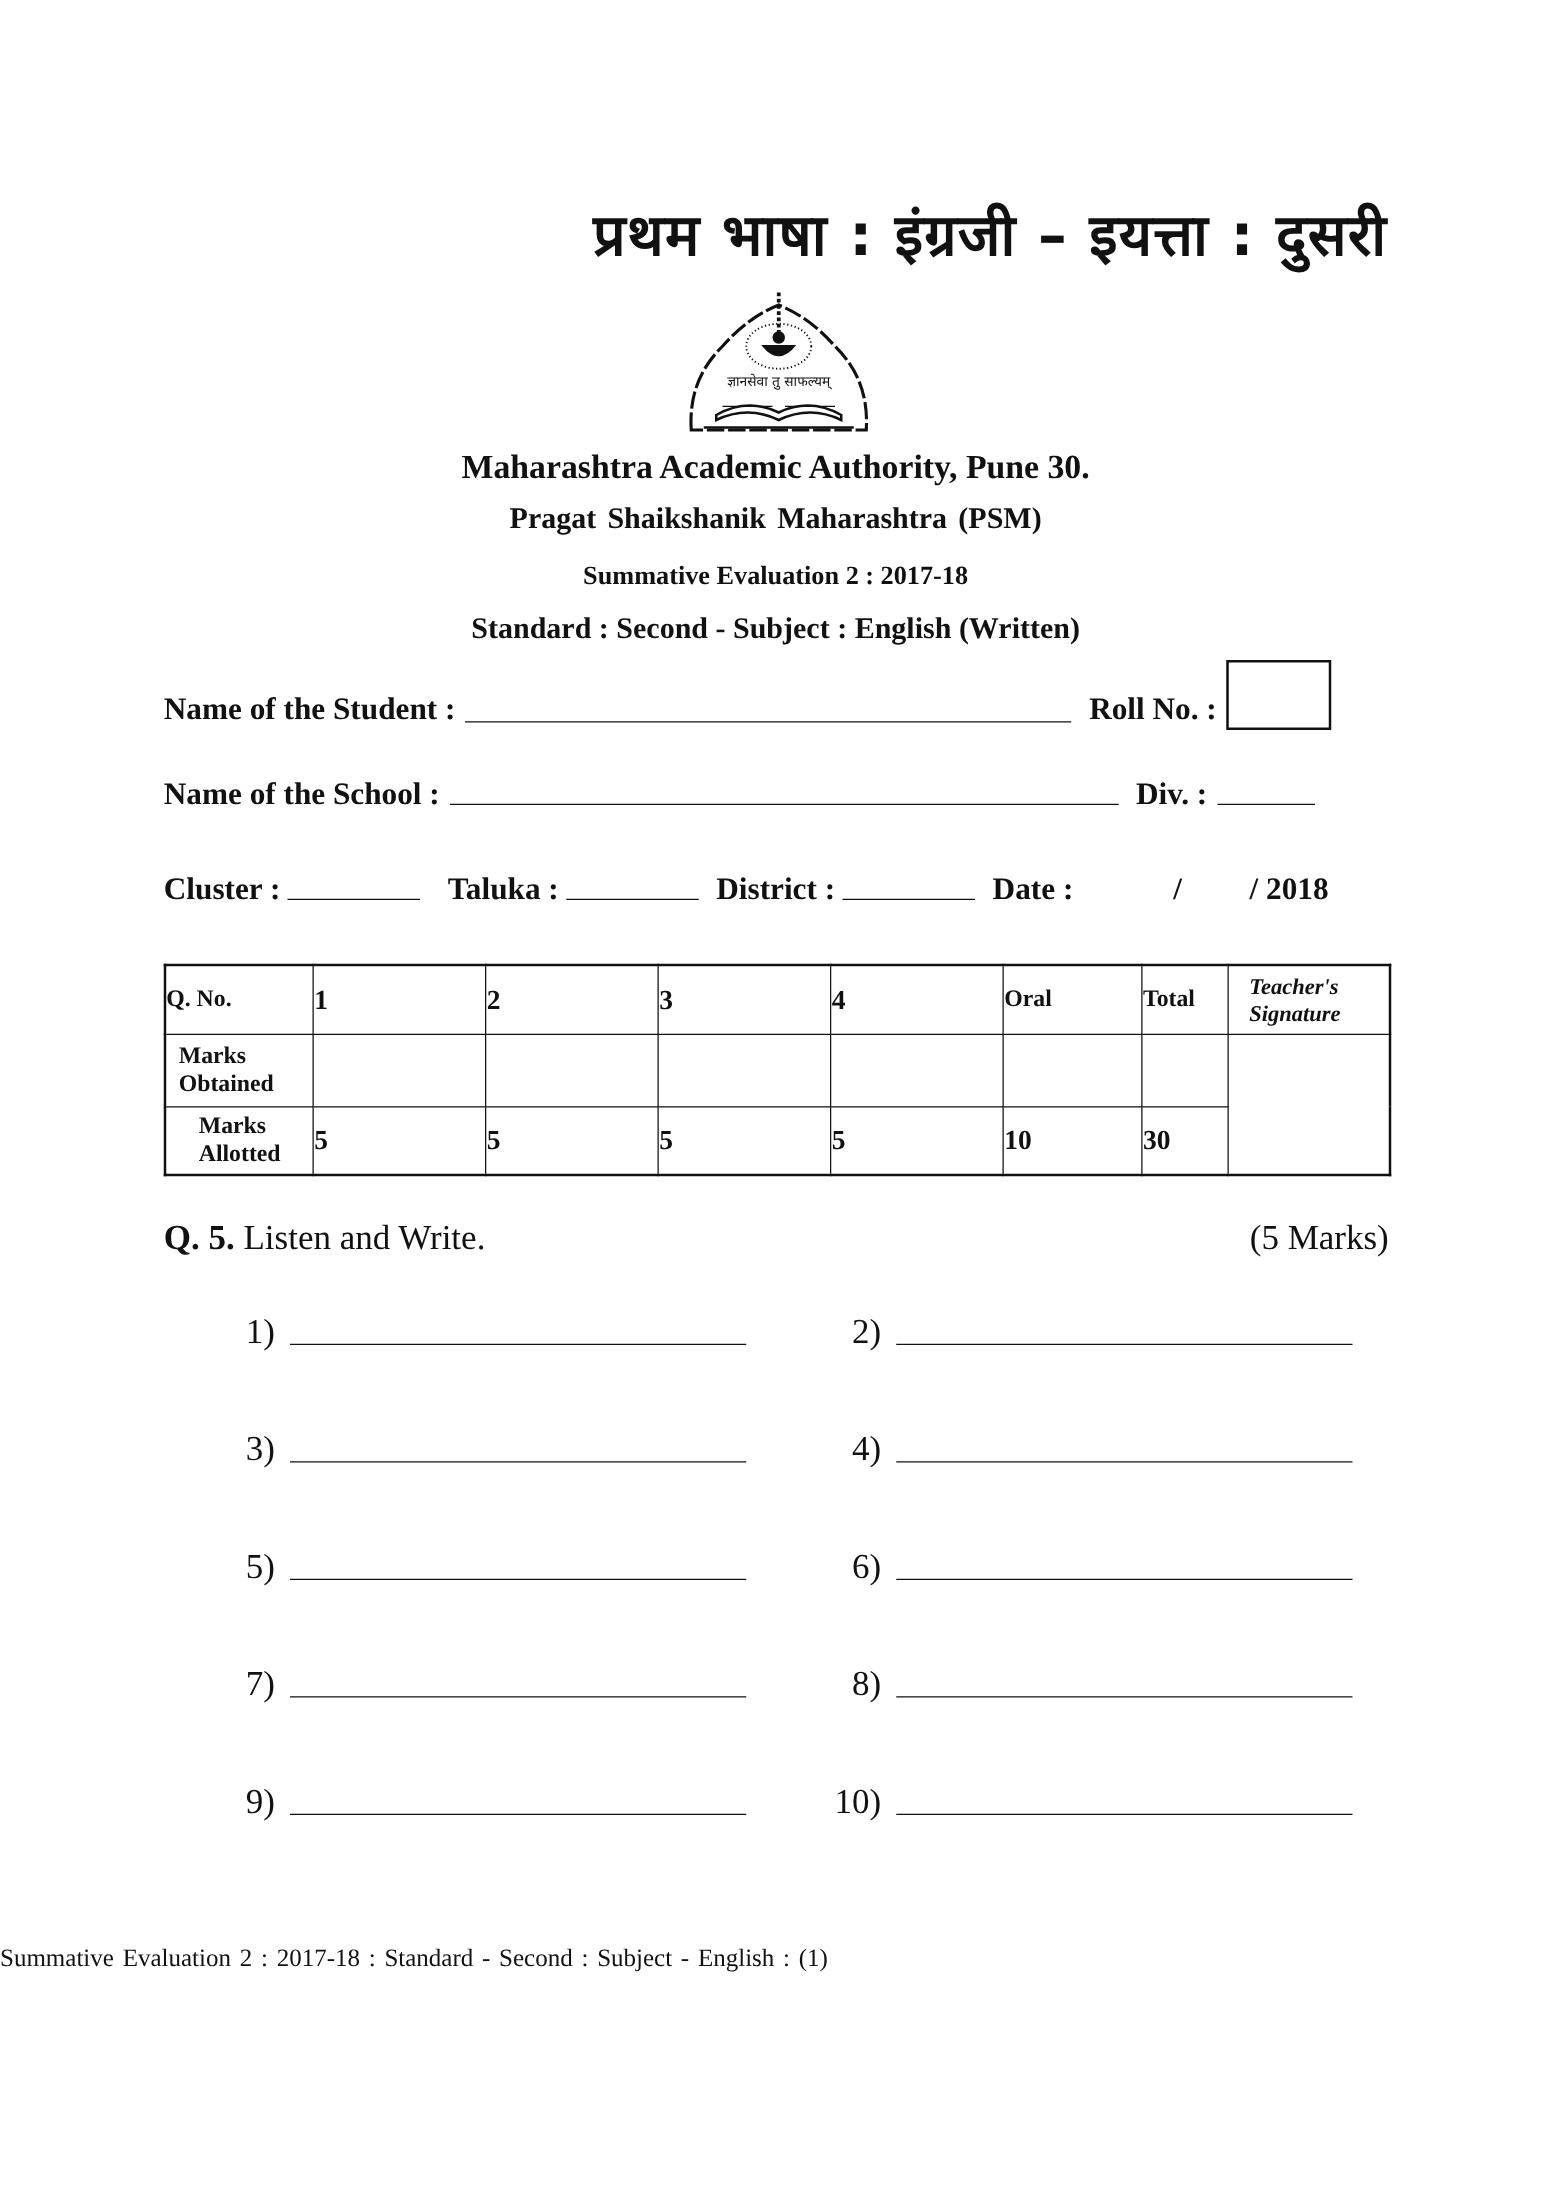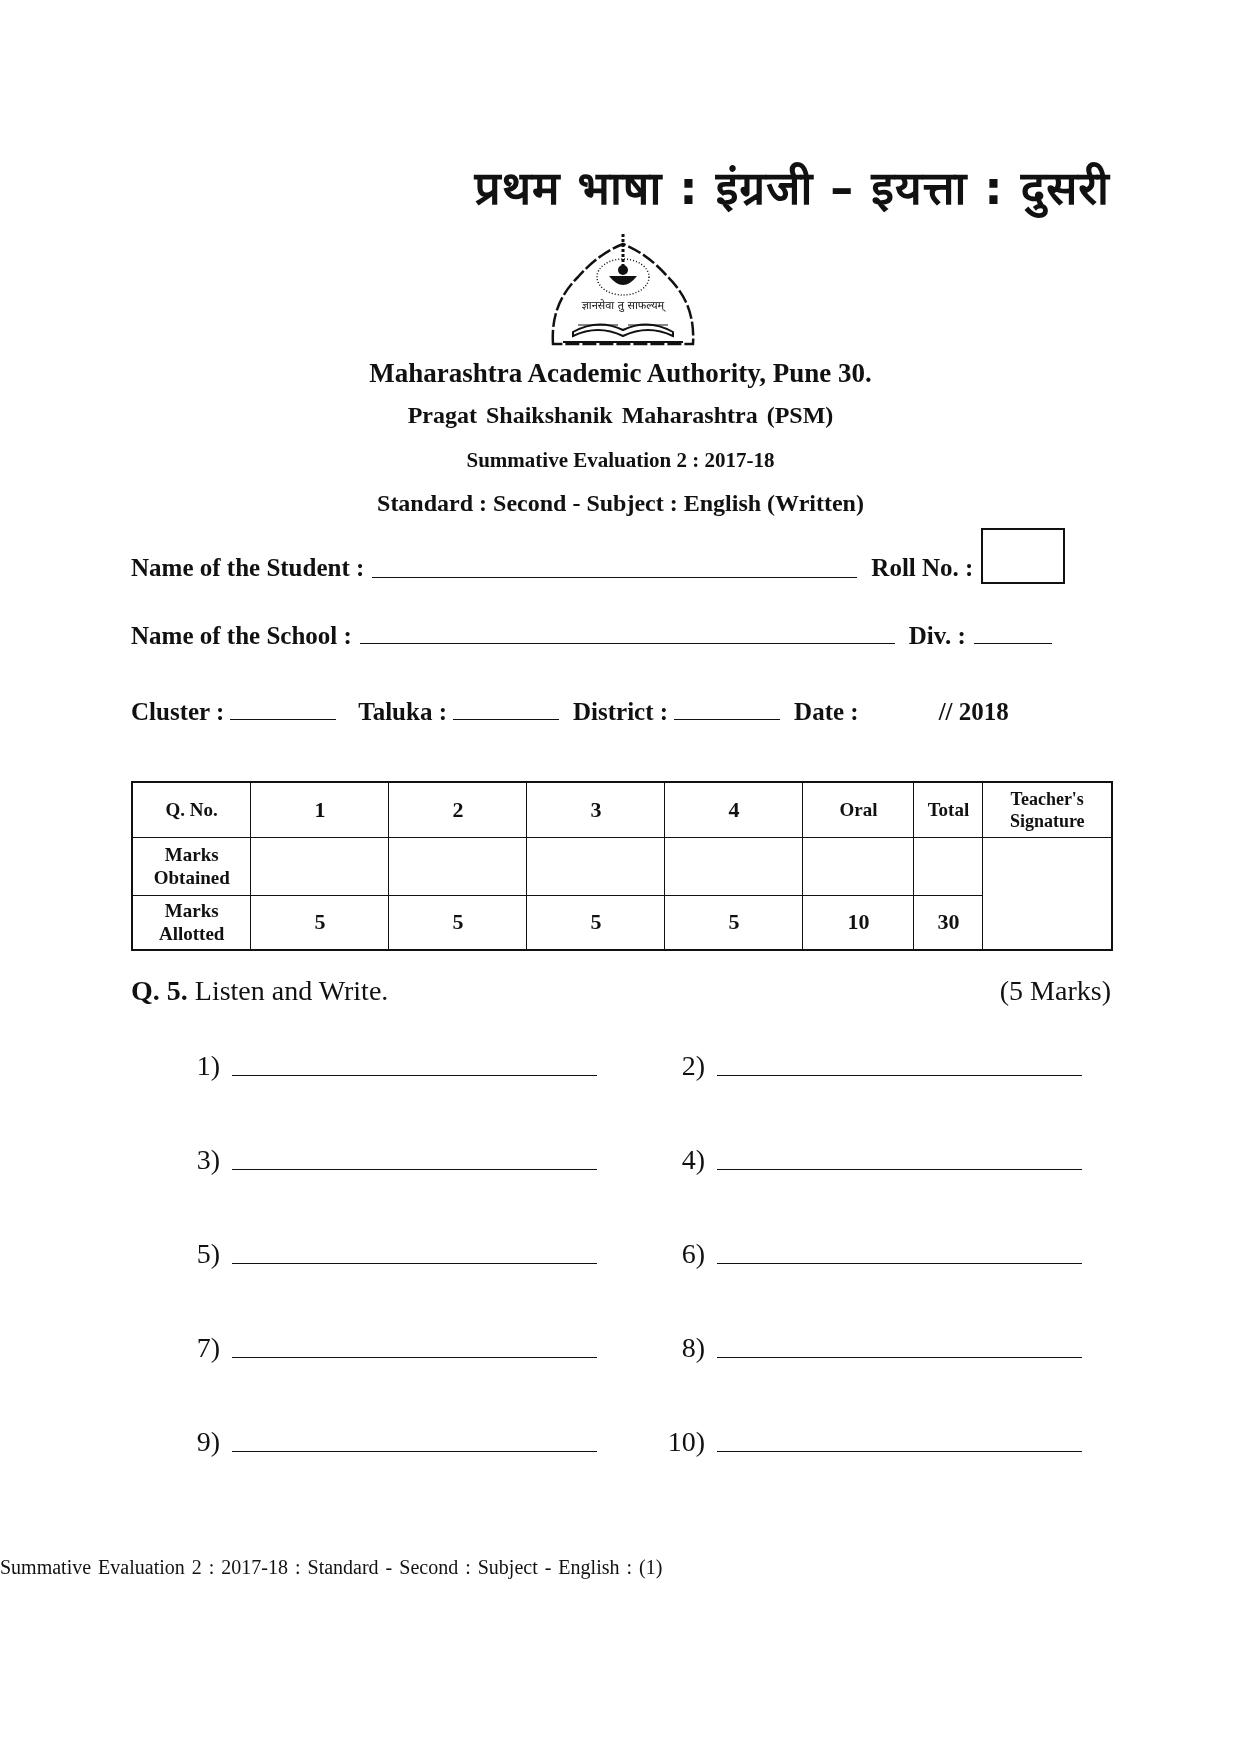--- a/index.html
+++ b/index.html
@@ -11,21 +11,21 @@
   .logo { top: 232px; left: 543px; width: 160px; height: 118px; }
   .center-line { left: 0; width: 1241px; text-align: center; font-weight: bold; }
   .h1 { top: 358px; font-size: 27px; }
   .h2 { top: 402px; font-size: 24px; word-spacing: 3px; }
   .h3 { top: 448px; font-size: 21px; }
   .h4 { top: 490px; font-size: 24px; }
   .field-row { left: 131px; width: 980px; font-weight: bold; font-size: 25px; display: flex; align-items: flex-end; }
   .blank { border-bottom: 1.5px solid #111; height: 0; margin: 0 8px 6px 8px; }
   .rollbox { width: 84px; height: 56px; border: 2px solid #111; box-sizing: border-box; margin-left: 8px; }
   table.marks { position: absolute; top: 771px; left: 131px; width: 982px; border-collapse: collapse;
-                font-weight: bold; text-align: center; margin-top: 10px; }
+                font-weight: bold; text-align: left; }
   table.marks td { border: 1.5px solid #111; padding: 0; vertical-align: middle; }
   table.marks { border: 2.5px solid #111; }
   .q-head { top: 975px; left: 131px; width: 980px; font-size: 28px; display: flex; justify-content: space-between; }
   .ans { font-size: 28px; display: flex; align-items: flex-end; }
   .ans .num { width: 40px; text-align: right; }
   .ans .line { width: 365px; border-bottom: 1.5px solid #111; margin-left: 12px; margin-bottom: 6px; }
   .footer { top: 1556px; left: 0; width: 1241px; font-size: 20px; word-spacing: 2px; }
 </style>
 </head>
 <body>
@@ -68,34 +68,34 @@
 
 <div class="abs field-row" style="top:698px;">
   <span>Cluster :</span>
   <span class="blank" style="width:106px;margin-left:6px;margin-right:22px;"></span>
   <span>Taluka :</span>
   <span class="blank" style="width:106px;margin-left:6px;margin-right:14px;"></span>
   <span>District :</span>
   <span class="blank" style="width:106px;margin-left:6px;margin-right:14px;"></span>
   <span>Date :</span>
   <span style="margin-left:80px;">/</span>
-  <span style="">/ 2018</span>
+  <span style="margin-left:54px;">/ 2018</span>
 </div>
 
 <table class="marks">
   <tbody>
       <tr style="height:55px;">
     <td style="width:105px;font-size:19px;">Q. No.</td>
     <td style="width:137px;font-size:22px;">1</td>
     <td style="width:137px;font-size:22px;">2</td>
     <td style="width:137px;font-size:22px;">3</td>
     <td style="width:137px;font-size:22px;">4</td>
     <td style="width:110px;font-size:19px;">Oral</td>
     <td style="width:68px;font-size:19px;">Total</td>
-    <td style="font-size:18px;line-height:22px;padding:0 16px;">Teacher's Signature</td>
+    <td style="font-size:18px;line-height:22px;padding:0 16px;font-style:italic;">Teacher's Signature</td>
   </tr>
   <tr style="height:58px;">
     <td style="font-size:19px;line-height:23px;padding:0 10px;">Marks Obtained</td>
     <td></td>
     <td></td>
     <td></td>
     <td></td>
     <td></td>
     <td></td>
     <td rowspan="2"></td>

